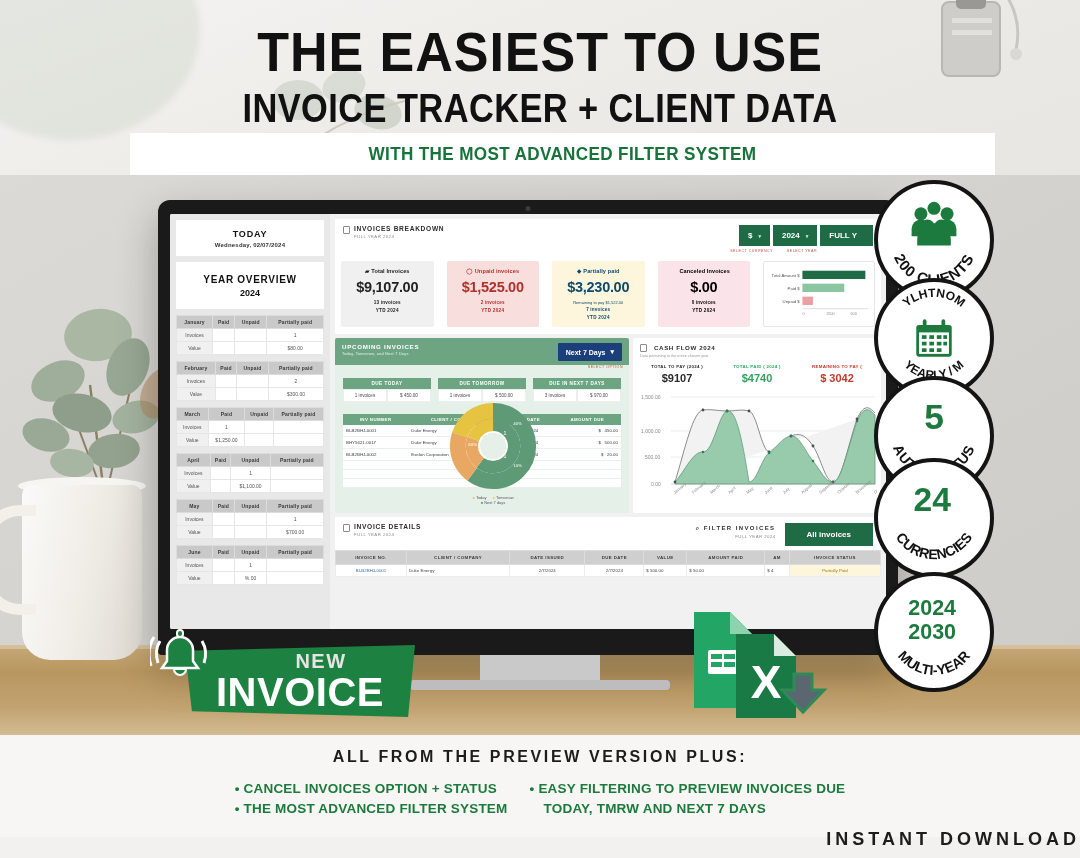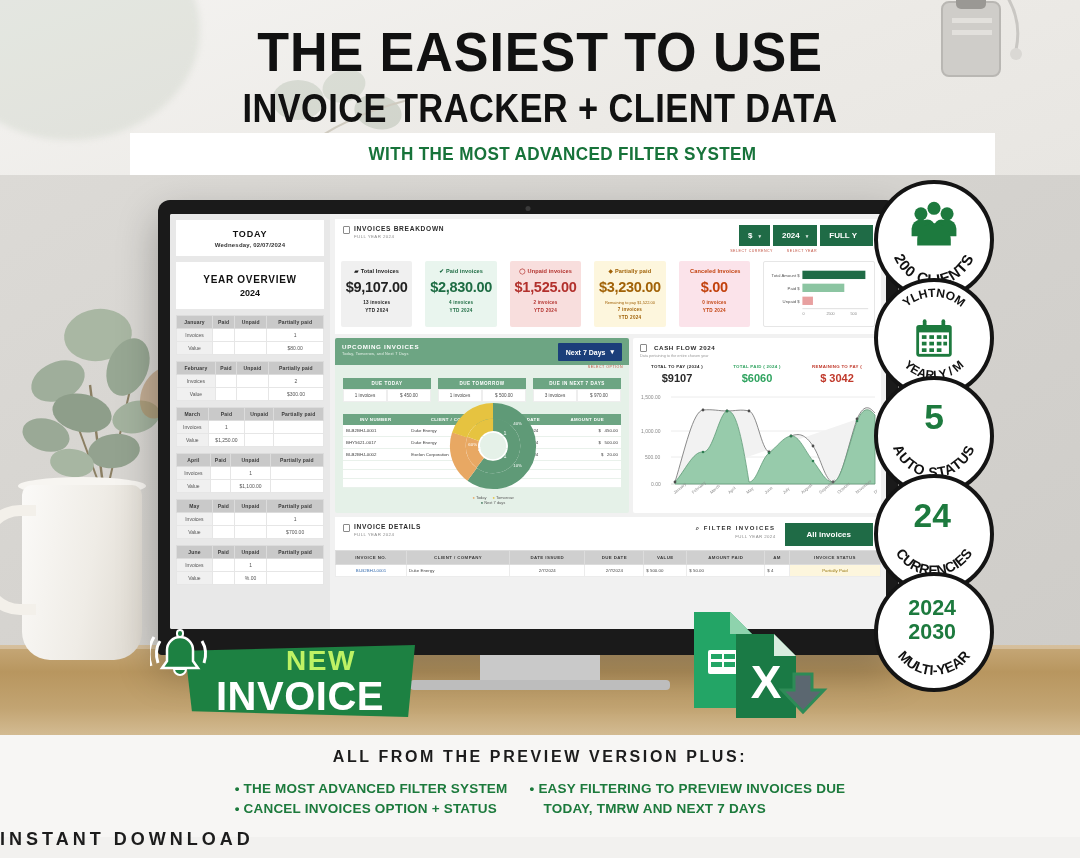--- a/index.html
+++ b/index.html
@@ -129,22 +129,22 @@
   .kpis { display:flex; gap:13px; padding:4px 6px 7px; }
   .kpi { flex:1; border-radius:2px; padding:7px 4px 6px; text-align:center; }
   .kpi-t { font-size:5.6px; font-weight:700; letter-spacing:.1px; display:flex;
     align-items:center; justify-content:center; gap:2px; }
   .kpi-v { font-size:14.5px; font-weight:700; margin:5px 0 5px; letter-spacing:-0.3px;}
   .kpi-n { font-size:4.6px; font-weight:700; letter-spacing:.2px;}
   .kpi-y { font-size:4.6px; font-weight:700; letter-spacing:.3px; margin-top:3px;}
   .kpi.total { background:#f0f0f0; color:#222; }
   .kpi.paid { background:#e9f5ee; color:#1d6c43; }
   .kpi.unpaid { background:#f8dedd; color:#b2302c; }
-  .kpi.partial { background:#fdf6dd; color:#a16207; }
-  .kpi.cancel { background:#fbe3ea; color:#c2410c; }
+  .kpi.partial { background:#fdf6dd; color:#0c4a6e; }
+  .kpi.cancel { background:#fbe3ea; color:#000000; }
   .kpi-mini { width:112px; background:#fff; border:1px solid #e6e6e6; border-radius:2px;
     padding:5px 4px; }
 
   .midrow { display:flex; gap:4px; padding:0 5px; }
   .upcoming { flex:1; background:#e5f1e8; border-radius:2px; overflow:hidden; }
   .up-head { background:#6da583; padding:5px 7px 4px; display:flex; align-items:flex-start;}
   .up-title { font-size:6.2px; font-weight:700; color:#fff; letter-spacing:.7px;}
   .up-sub { font-size:3.8px; color:#e7f2ea; letter-spacing:.25px; margin-top:2px;}
   .up-btn { background:#1b3f7a; color:#fff; font-size:7px; font-weight:700;
     padding:5px 8px; display:flex; gap:5px; align-items:center; border-radius:1px;}
@@ -185,38 +185,38 @@
   .badge {
     position:absolute; border-radius:50%; background:#fff; border:4px solid #141414;
     display:flex; align-items:center; justify-content:center; z-index:20;
   }
 
   
   .update-banner { position:absolute; left:185px; top:645px; width:230px; height:72px;
     background:#1d8142; z-index:25;
     clip-path: polygon(0% 8%, 100% 0%, 97% 100%, 3% 92%);
     display:flex; flex-direction:column; align-items:center; justify-content:center; }
-  .upd-new { font-size:28px; font-weight:700; color:#bef264; letter-spacing:1.5px;
+  .upd-new { font-size:20px; font-weight:700; color:#e5e5e5; letter-spacing:1.5px;
     margin-left:42px; line-height:1; margin-bottom:1px;}
   .upd-word { font-size:40px; font-weight:700; color:#fff; letter-spacing:.5px; line-height:1;}
   .bell { position:absolute; left:150px; top:625px; z-index:26; }
 
   
   .file-icons { position:absolute; left:690px; top:608px; z-index:24; }
 
   
   .footer { position:absolute; left:0; top:735px; width:1080px; height:102px;
     background:#f7f6f4; }
   .f-head { text-align:center; font-size:16px; font-weight:700; letter-spacing:2.6px;
     color:#1c1c1c; padding-top:13px; }
   .f-cols { display:flex; justify-content:center; gap:22px; margin-top:13px; }
   .f-col { }
   .f-li { font-size:13.5px; font-weight:700; color:#1c7a3c; letter-spacing:.2px;
     line-height:1.45; }
-  .f-instant { text-align:left; font-size:18px; font-weight:700; letter-spacing:4px;
+  .f-instant { text-align:right; font-size:18px; font-weight:700; letter-spacing:4px;
     color:#1c1c1c; margin-top:11px; }
 </style>
 </head>
 <body>
 
 <div class="hero">
   <div class="hero-bg-blob" style="left:-60px;top:-80px;width:260px;height:220px;"></div>
   <svg class="hero-clip-illu" viewBox="0 0 140 120">
     <rect x="38" y="14" width="58" height="74" rx="7" fill="#cfcdc9" stroke="#b9b7b3" stroke-width="2"></rect>
     <rect x="52" y="5" width="30" height="16" rx="5" fill="#9a9894"></rect>
@@ -445,26 +445,20 @@
           </div>
           <div style="position:relative;height:6px;">
             <div class="ctl-lbl" style="right:108px;top:-2px;">SELECT CURRENCY</div>
             <div class="ctl-lbl" style="right:64px;top:-2px;">SELECT YEAR</div>
           </div>
           <div class="kpis" id="kpi-row">
               <div class="kpi total">
                 <div class="kpi-t"><span>▰</span>Total Invoices</div>
                 <div class="kpi-v">$9,107.00</div>
                 <div class="kpi-n">13 invoices</div>
-                <div class="kpi-y">YTD  2024</div>
-              </div>
-              <div class="kpi paid">
-                <div class="kpi-t"><span>✔</span>Paid invoices</div>
-                <div class="kpi-v">$2,830.00</div>
-                <div class="kpi-n">4 invoices</div>
                 <div class="kpi-y">YTD  2024</div>
               </div>
               <div class="kpi unpaid">
                 <div class="kpi-t"><span>◯</span>Unpaid invoices</div>
                 <div class="kpi-v">$1,525.00</div>
                 <div class="kpi-n">2 invoices</div>
                 <div class="kpi-y">YTD  2024</div>
               </div>
               <div class="kpi partial">
                 <div class="kpi-t"><span>◆</span>Partially paid</div>
@@ -619,21 +613,21 @@
               </div>
               <div class="cash-sub">Data pertaining to the entire chosen year</div>
             </div>
             <div class="cash-kpis" id="cash-kpis">
                 <div class="ck">
                   <div class="ck-l" style="color:#2b2b2b">TOTAL TO PAY (2024 )</div>
                   <div class="ck-v" style="color:#2b2b2b">$9107</div>
                 </div>
                 <div class="ck">
                   <div class="ck-l" style="color:#2fa35f">TOTAL PAID ( 2024 )</div>
-                  <div class="ck-v" style="color:#2fa35f">$6060</div>
+                  <div class="ck-v" style="color:#2fa35f">$4740</div>
                 </div>
                 <div class="ck">
                   <div class="ck-l" style="color:#c0392b">REMAINING TO PAY (</div>
                   <div class="ck-v" style="color:#c0392b">$ 3042</div>
                 </div>
               </div>
             <div style="padding:0 4px 2px;">
               <svg viewBox="0 0 240 118" width="240" height="118">
                 <line x1="34" y1="8" x2="238" y2="8" stroke="#ececec" stroke-width="1"></line>
                 <line x1="34" y1="42" x2="238" y2="42" stroke="#ececec" stroke-width="1"></line>
@@ -801,21 +795,21 @@
     <defs>
         <path id="arcS" d="M 14 58 A 46 46 0 0 0 106 58" fill="none"></path>
       </defs>
     <text x="60" y="52" font-size="38" font-weight="700" fill="#1d7a3e" text-anchor="middle">5</text>
     <text font-size="15" font-weight="700" fill="#111" letter-spacing="1">
       <textPath href="#arcS" startOffset="50%" text-anchor="middle">AUTO STATUS</textPath>
     </text>
   </svg>
 </div>
 
-<div class="badge" style="left:874px;top:474px;width:120px;height:120px;">
+<div class="badge" style="left:874px;top:458px;width:120px;height:120px;">
   <svg viewBox="0 0 120 120" width="112" height="112">
     <defs>
         <path id="arcCur" d="M 12 56 A 48 48 0 0 0 108 56" fill="none"></path>
       </defs>
     <text x="58" y="52" font-size="36" font-weight="700" fill="#1d7a3e" text-anchor="middle">24</text>
     <text font-size="15" font-weight="700" fill="#111">
       <textPath href="#arcCur" startOffset="50%" text-anchor="middle">CURRENCIES</textPath>
     </text>
   </svg>
 </div>
@@ -867,22 +861,22 @@
   </g>
   <g>
     <path d="M104 66 h18 v16 h12 l-21 22 l-21 -22 h12 z" fill="#5b6770" stroke="#2e8b57" stroke-width="3"></path>
   </g>
 </svg>
 
 <div class="footer">
   <div class="f-head">ALL FROM THE PREVIEW VERSION PLUS:</div>
   <div class="f-cols">
     <div class="f-col">
+      <div class="f-li">• CANCEL INVOICES OPTION + STATUS</div>
       <div class="f-li">• THE MOST ADVANCED FILTER SYSTEM</div>
-      <div class="f-li">• CANCEL INVOICES OPTION + STATUS</div>
     </div>
     <div class="f-col">
       <div class="f-li">• EASY FILTERING TO PREVIEW INVOICES DUE</div>
       <div class="f-li" style="padding-left:14px;">TODAY, TMRW AND NEXT 7 DAYS</div>
     </div>
   </div>
   <div class="f-instant">INSTANT DOWNLOAD</div>
 </div>
 
 </body></html>

